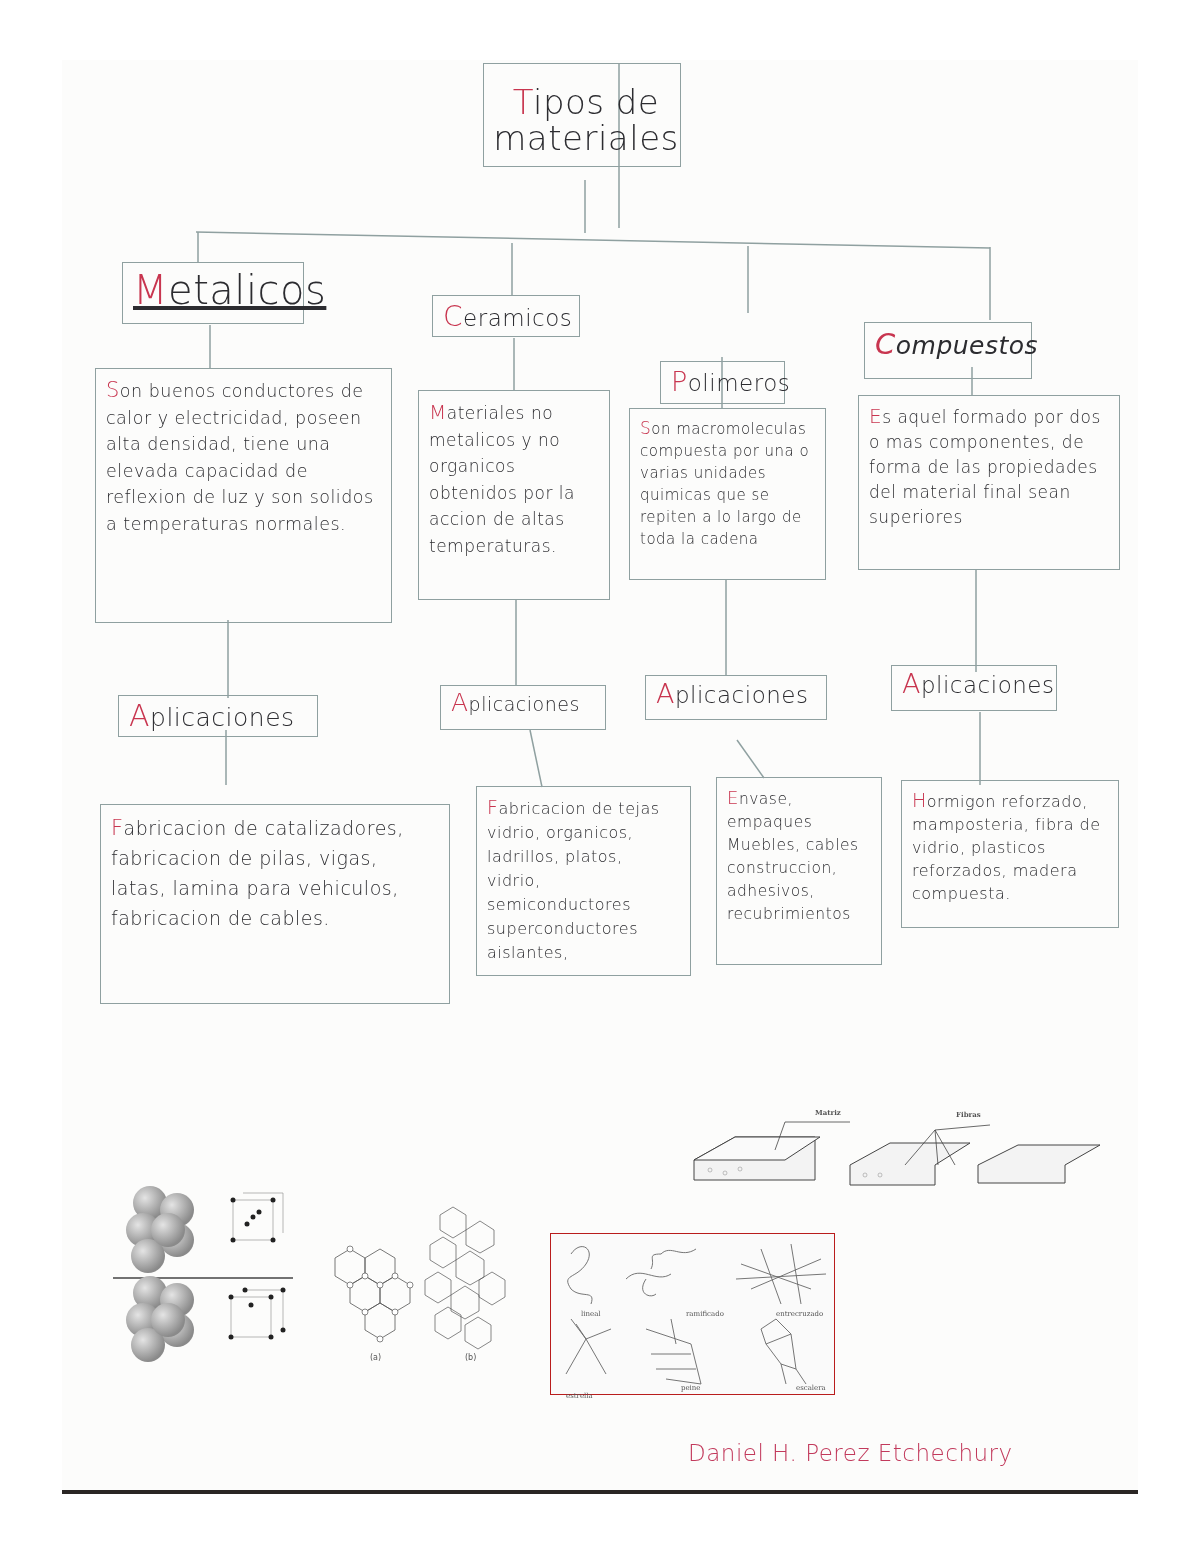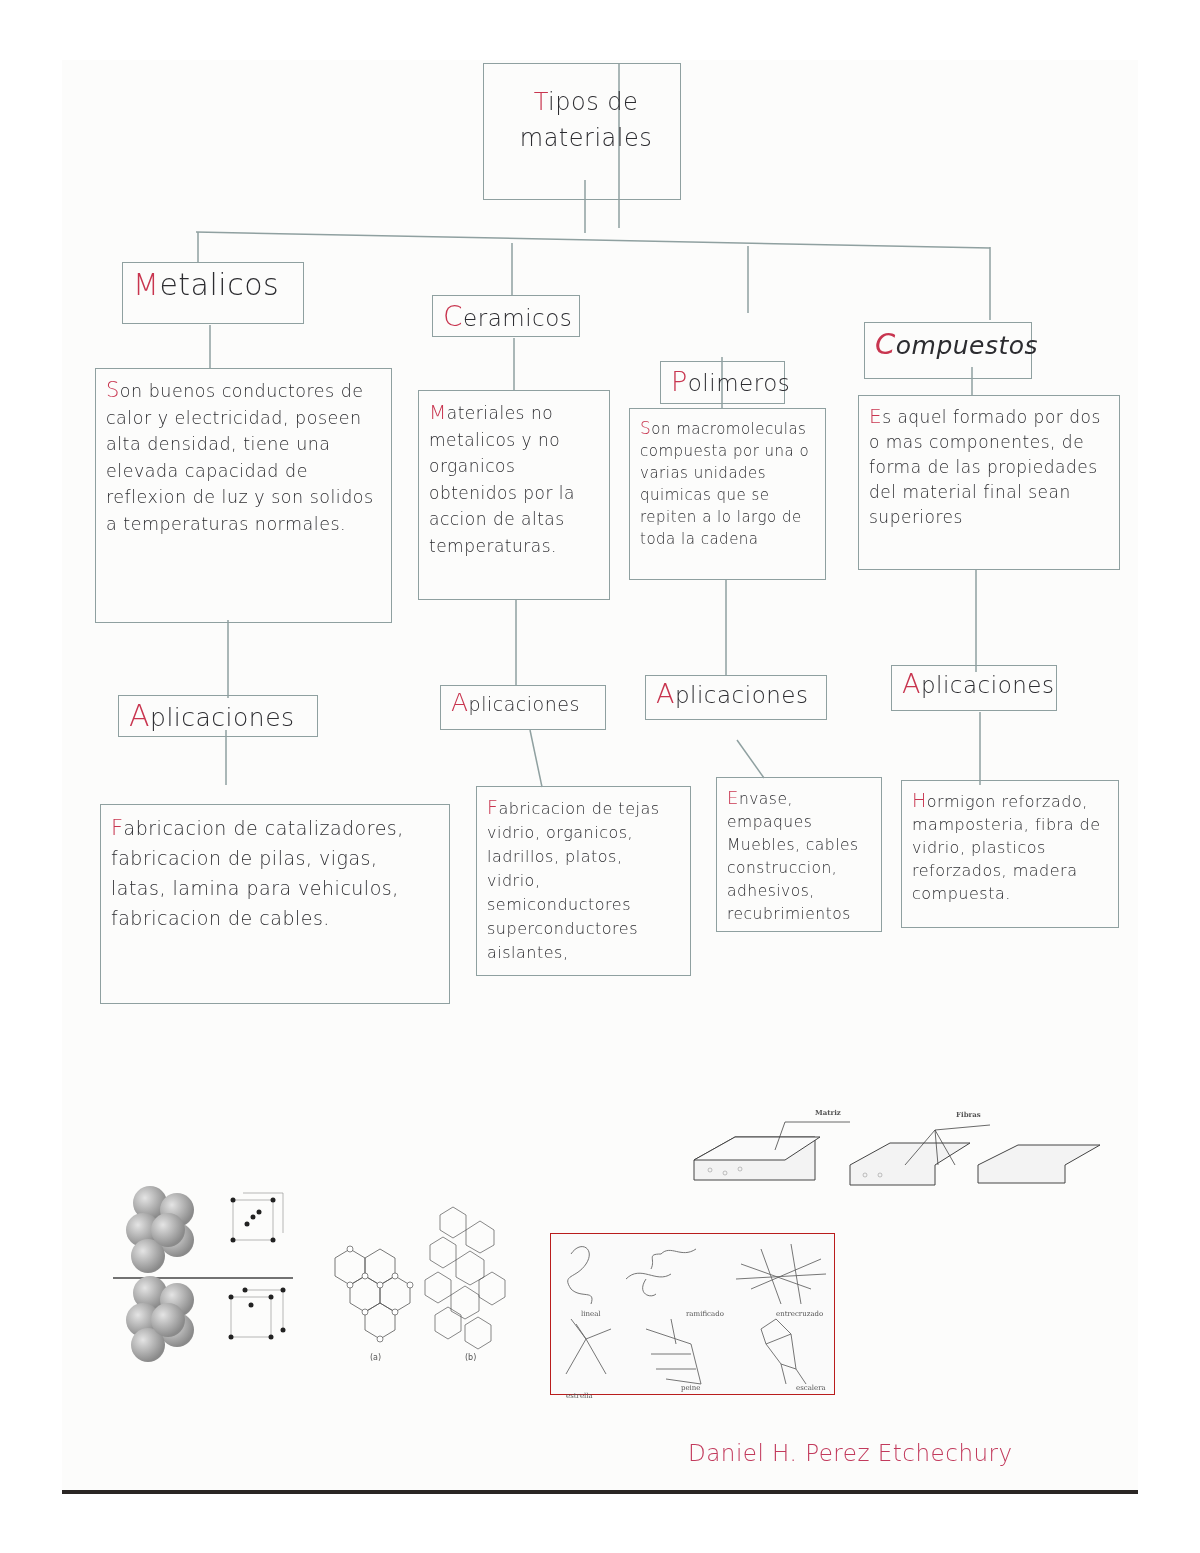--- a/index.html
+++ b/index.html
@@ -2,22 +2,22 @@
 <html><head>
 <meta charset="utf-8">
 <style>
   html, body { margin:0; padding:0; background:#ffffff; }
   body { width:1200px; height:1553px; position:relative; overflow:hidden; font-family:"DejaVu Sans", sans-serif; }
   .paper { position:absolute; left:62px; top:60px; width:1076px; height:1432px; background:#fcfcfb; }
   .paper-bottom { position:absolute; left:62px; top:1490px; width:1076px; height:4px; background:#2a2624; }
   .lines { position:absolute; left:0; top:0; }
   .hw { font-family:"DejaVu Sans", sans-serif; color:#2c2c30; font-weight:300; letter-spacing:0.5px; }
   .box { position:absolute; border:1.5px solid #8fa0a0; background:transparent; box-sizing:border-box; }
-  .title-box { left:483px; top:63px; width:198px; height:137px; font-size:24px; line-height:36px; padding:20px 0 0 8px; text-align:center; }
-  .cat { font-size:30px; padding:4px 10px; white-space:nowrap; }
+  .title-box { left:483px; top:63px; width:198px; height:104px; font-size:34px; line-height:36px; padding:20px 0 0 8px; text-align:center; }
+  .cat { font-size:40px; padding:4px 10px; white-space:nowrap;text-decoration:underline; }
   .cat-sm { font-size:23px; padding:4px 10px; white-space:nowrap; }
   .red { color:#c8354f; }
   .desc { font-size:17.5px; line-height:26.5px; padding:8px 10px; }
   .app-h { font-size:25px; padding:2px 10px; white-space:nowrap; }
   .app-b { font-size:17.5px; line-height:26px; padding:8px 10px; }
   .fig { position:absolute; }
   .fig-label { font-family:"DejaVu Serif", serif; font-size:7px; color:#555; position:absolute; }
   .signature { position:absolute; left:688px; top:1440px; font-size:23px; color:#c23a5c; font-family:"DejaVu Sans", sans-serif; font-weight:300; letter-spacing:0.5px; }
 </style>
 </head>
@@ -93,21 +93,21 @@
 <div class="box hw app-h" style="left:891px;top:665px;width:166px;height:46px;font-size:23px;">
   <span class="red" style="font-size:27px">A</span><span>plicaciones</span>
 </div>
 
 <div class="box hw app-b" style="left:100px;top:780px;width:350px;height:200px;font-size:19px;line-height:30px;margin-top:24px;">
   <span class="red" style="font-size:21px">F</span><span>abricacion de catalizadores, fabricacion de pilas, vigas, latas, lamina para vehiculos, fabricacion de cables.</span>
 </div>
 <div class="box hw app-b" style="left:476px;top:786px;width:215px;height:190px;font-size:16px;line-height:24px;">
   <span class="red" style="font-size:19px">F</span><span>abricacion de tejas vidrio, organicos, ladrillos, platos, vidrio, semiconductores superconductores aislantes,</span>
 </div>
-<div class="box hw app-b" style="left:716px;top:777px;width:166px;height:155px;font-size:15.5px;line-height:23px;">
+<div class="box hw app-b" style="left:716px;top:777px;width:166px;height:188px;font-size:15.5px;line-height:23px;">
   <span class="red" style="font-size:18px">E</span><span>nvase, empaques Muebles, cables construccion, adhesivos, recubrimientos</span>
 </div>
 <div class="box hw app-b" style="left:901px;top:780px;width:218px;height:148px;font-size:16px;line-height:23px;">
   <span class="red" style="font-size:19px">H</span><span>ormigon reforzado, mamposteria, fibra de vidrio, plasticos reforzados, madera compuesta.</span>
 </div>
 
 <svg class="fig" style="left:105px;top:1185px;" width="200" height="200">
   <defs>
     <radialGradient id="sph" cx="35%" cy="35%" r="65%">
       <stop offset="0%" stop-color="#e4e4e4"></stop>

